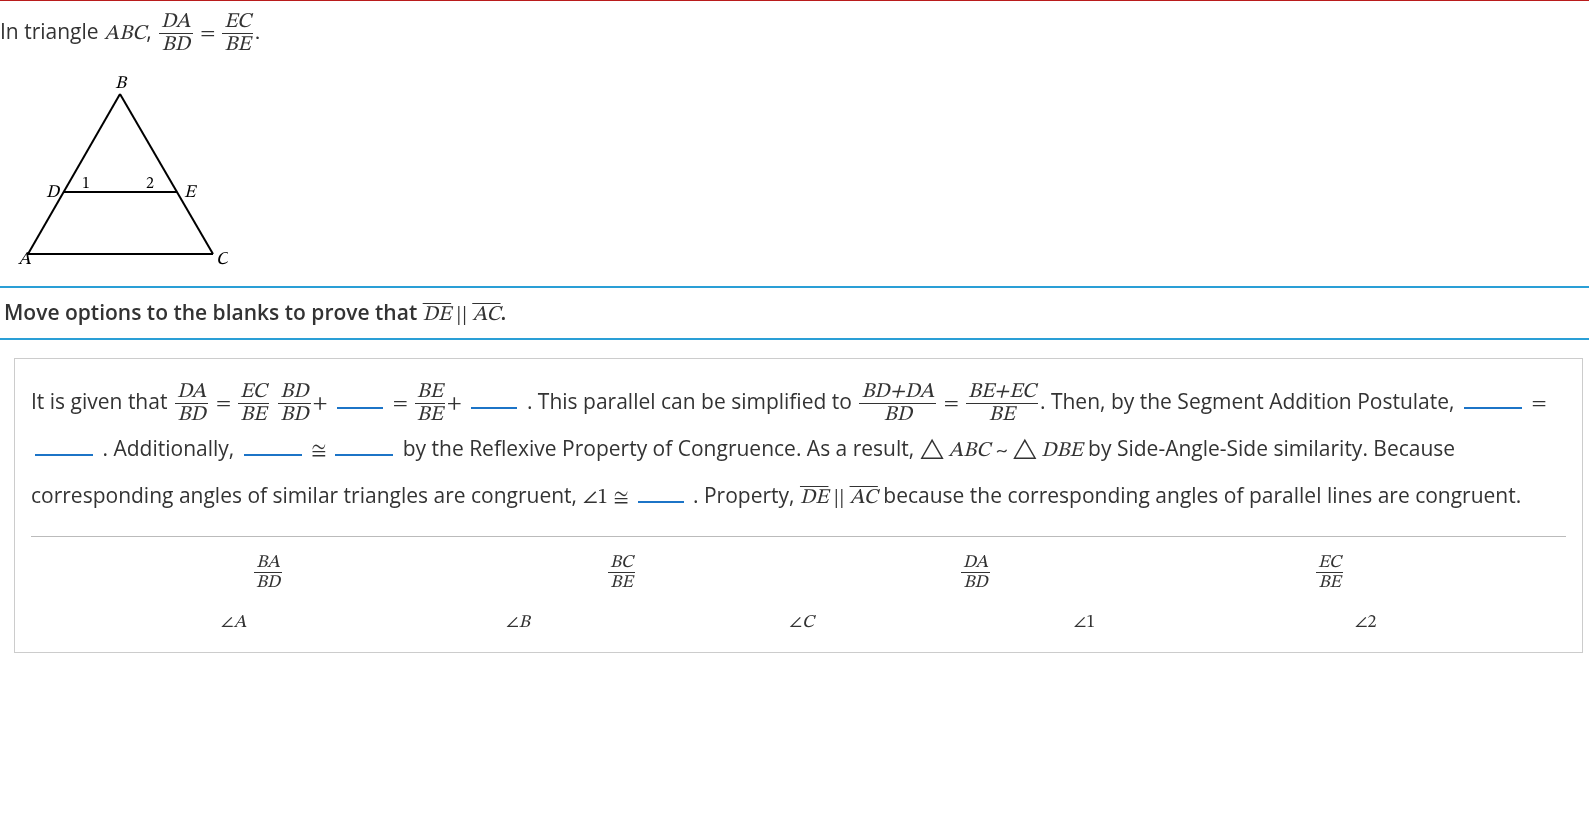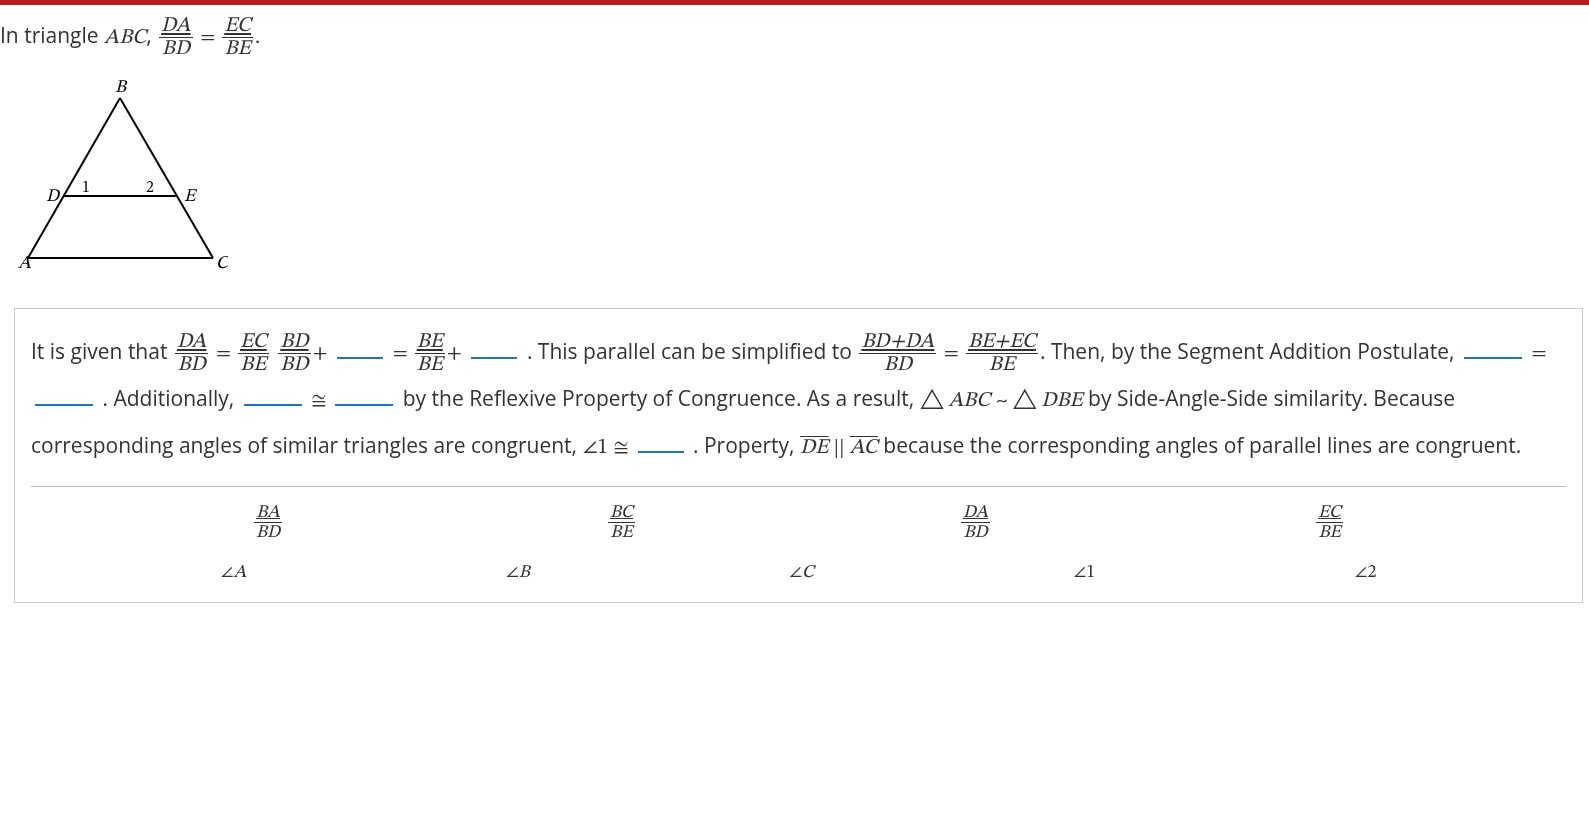--- a/index.html
+++ b/index.html
@@ -7,21 +7,21 @@
     padding: 0;
     font-family: "Open Sans", "Segoe UI", Arial, sans-serif;
     font-size: 21px;
     color: #333;
     background: #fff;
     width: 1589px;
   }
   .content { padding: 0 0 0 0; }
   .prompt {
     padding: 10px 0 4px 0;
-    border-top: 5px solid #b91c1c;
+    border-top: 1px solid #b91c1c;
     line-height: 1.6;
   }
   .figure {
     padding: 14px 0 6px 18px;
   }
   .instruction-bar {
     border-top: 2px solid #2a9fd6;
     border-bottom: 2px solid #2a9fd6;
     background: #fff;
     padding: 10px 0 10px 4px;
@@ -56,21 +56,21 @@
   .up { font-family: "STIX Two Math", "Cambria Math", "Times New Roman", serif; font-style: normal; }
   .frac {
     display: inline-block;
     vertical-align: middle;
     text-align: center;
     font-family: "STIX Two Math", "Cambria Math", "Times New Roman", serif;
     font-style: italic;
     line-height: 1.05;
     margin: 0 2px;
   }
-  .frac .num { display: block; padding: 0 2px; text-decoration: underline; }
+  .frac .num { display: block; padding: 0 2px; }
   .frac .den { display: block; border-top: 1.3px solid #333; padding: 0 2px; }
   .overline {
     text-decoration: overline;
     text-decoration-thickness: 1.3px;
   }
   .blank {
     display: inline-block;
     min-width: 46px;
     border-bottom: 2.5px solid #1c74c7;
     margin: 0 4px;
@@ -115,20 +115,23 @@
       <text x="0" y="190">A</text>
       <text x="97" y="14">B</text>
       <text x="198" y="190">C</text>
       <text x="28" y="123">D</text>
       <text x="166" y="123">E</text>
       <text x="64" y="114" style="font-style:normal;font-size:16px">1</text>
       <text x="128" y="114" style="font-style:normal;font-size:16px">2</text>
     </svg>
   </div>
 
+  <div class="instruction-bar">
+    <span>Move options to the blanks to prove that </span><span class="mi overline">DE</span><span class="up parallel"> || </span><span class="mi overline">AC</span><span>.</span>
+  </div>
 
   <div class="proof-box">
     <span>It is given that </span>
     <span class="frac"><span class="num">DA</span><span class="den">BD</span></span>
     <span class="up"> = </span>
     <span class="frac"><span class="num">EC</span><span class="den">BE</span></span>
     <span class="frac"><span class="num">BD</span><span class="den">BD</span></span><span class="up">+</span>
     <span class="blank"></span>
     <span class="up"> = </span>
     <span class="frac"><span class="num">BE</span><span class="den">BE</span></span><span class="up">+</span>

